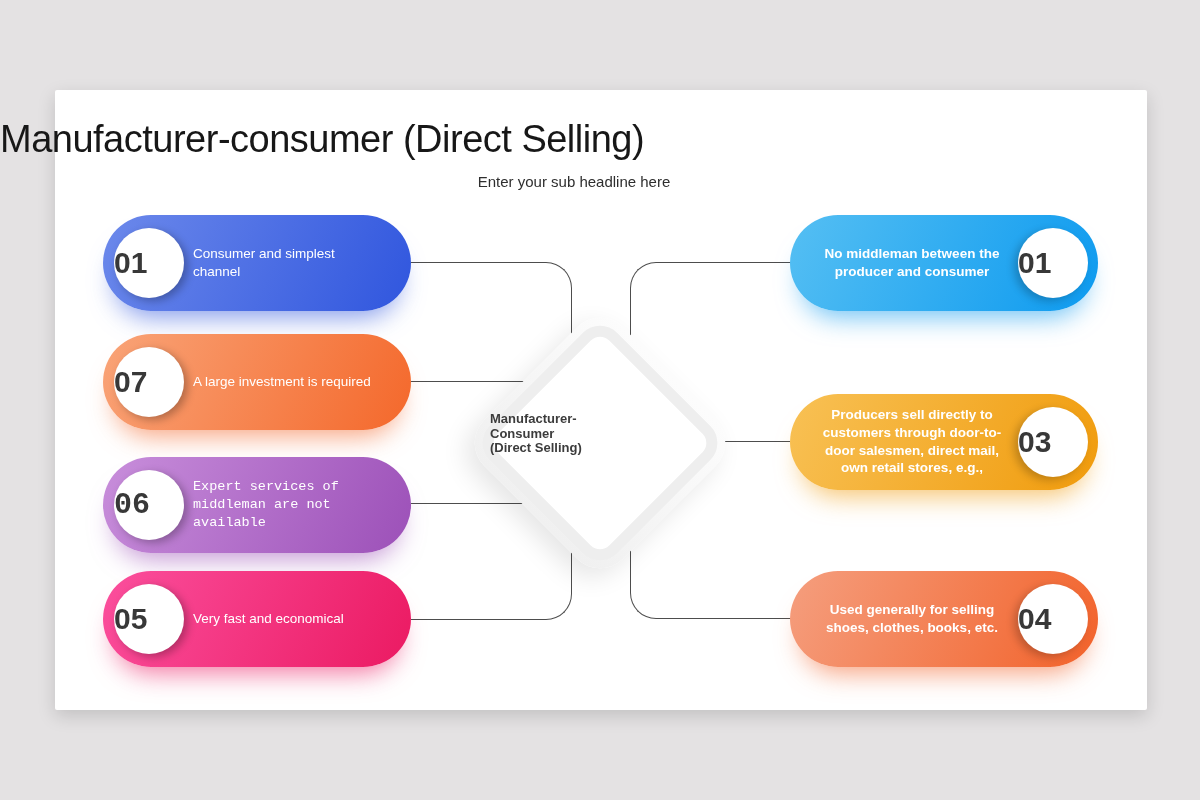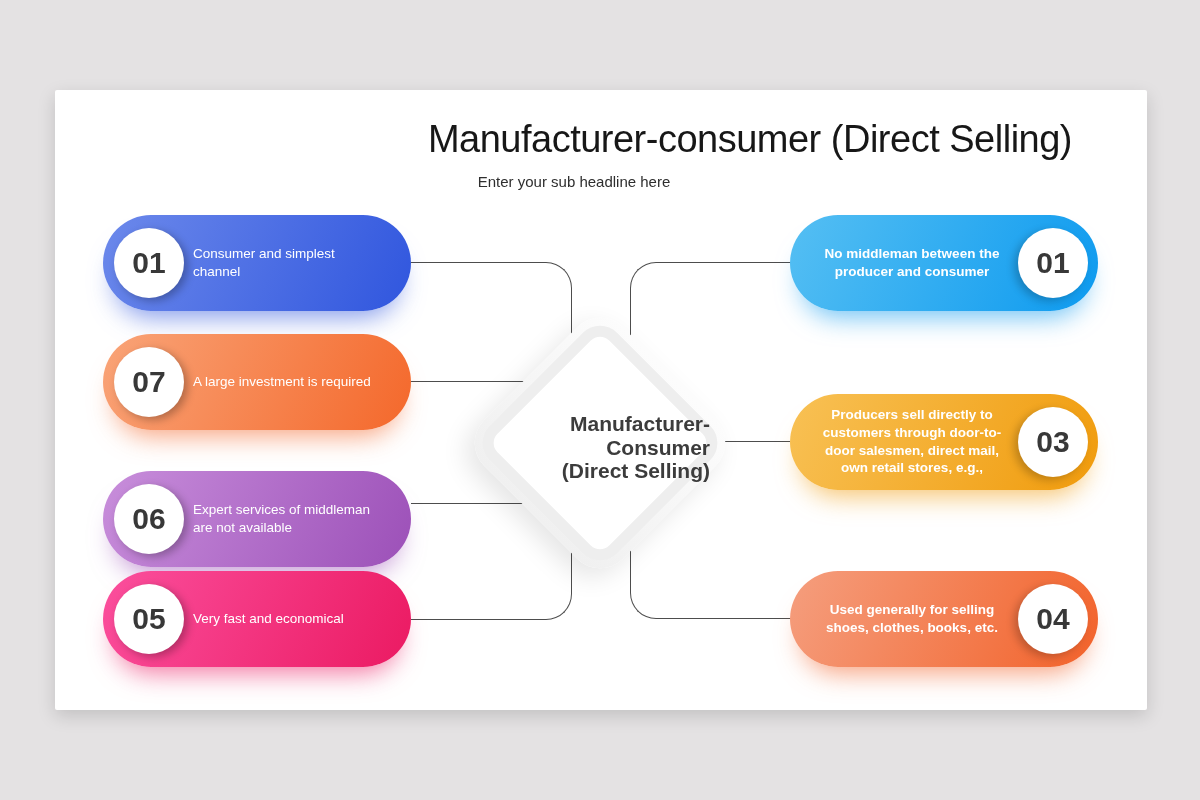--- a/index.html
+++ b/index.html
@@ -1,47 +1,47 @@
 <!DOCTYPE html>
 <html><head>
 <meta charset="utf-8">
 <style>
   html,body{margin:0;padding:0;background:#e4e2e3;font-family:"Liberation Sans",sans-serif;}
   .stage{position:relative;width:1200px;height:800px;background:#e4e2e3;overflow:hidden;}
   .card{position:absolute;left:55px;top:90px;width:1092px;height:620px;background:#ffffff;
         border-radius:2px;box-shadow:0 6px 18px rgba(0,0,0,0.15);}
-  .title{position:absolute;left:0;top:118px;width:1072px;text-align:right;
+  .title{position:absolute;left:0;top:118px;width:1072px;text-align:left;
          font-size:38px;color:#171717;letter-spacing:-0.5px;z-index:4;}
   .subtitle{position:absolute;left:0;top:173px;width:1148px;text-align:center;
             font-size:15px;color:#2e2e2e;z-index:4;}
 
   
   .conn{position:absolute;z-index:1;}
   .conn.h{border-top:1.5px solid #4d4d4d;}
   .conn.tr{border-top:1.5px solid #4d4d4d;border-right:1.5px solid #4d4d4d;border-top-right-radius:26px;}
   .conn.br{border-bottom:1.5px solid #4d4d4d;border-right:1.5px solid #4d4d4d;border-bottom-right-radius:26px;}
   .conn.tl{border-top:1.5px solid #4d4d4d;border-left:1.5px solid #4d4d4d;border-top-left-radius:26px;}
   .conn.bl{border-bottom:1.5px solid #4d4d4d;border-left:1.5px solid #4d4d4d;border-bottom-left-radius:26px;}
 
   
   .diamond-outer{position:absolute;left:502px;top:345px;width:196px;height:196px;
     transform:rotate(45deg);border-radius:32px;z-index:2;
     background:linear-gradient(180deg,#fcfcfc,#f0f0f0);
     box-shadow:0 12px 26px rgba(0,0,0,0.10);}
   .diamond-inner{position:absolute;left:8px;top:8px;right:8px;bottom:8px;
     background:#ffffff;border:11px solid #eeeeee;border-radius:24px;}
-  .diamond-label{position:absolute;left:490px;top:412px;width:220px;text-align:right;
-    font-size:21px;font-weight:bold;color:#3c3c3c;line-height:1.12;z-index:3;}
+  .diamond-label{position:absolute;left:490px;top:412px;width:220px;text-align:left;
+    font-size:13px;font-weight:bold;color:#3c3c3c;line-height:1.12;z-index:3;}
 
   
   .pill{position:absolute;width:308px;height:96px;border-radius:48px;z-index:3;}
   .pill.lft{left:103px;}
   .pill.rgt{left:790px;}
   .num-circle{position:absolute;top:13px;width:70px;height:70px;border-radius:50%;
-    background:#ffffff;display:flex;align-items:center;justify-content:center;
+    background:#ffffff;display:flex;align-items:center;
     font-size:30px;font-weight:bold;color:#383838;}
   .pill.lft .num-circle{left:11px;box-shadow:4px 3px 9px rgba(0,0,0,0.28);}
   .pill.rgt .num-circle{right:10px;box-shadow:-4px 3px 9px rgba(0,0,0,0.22);}
   .pill-text{position:absolute;top:50%;transform:translateY(-50%);
     color:#ffffff;font-size:13.5px;line-height:1.32;}
   .pill.lft .pill-text{left:90px;right:26px;text-align:left;}
   .pill.rgt .pill-text{left:26px;right:90px;text-align:center;font-weight:bold;}
 </style>
 </head>
 <body>
@@ -72,21 +72,21 @@
       <span>01</span>
     </div>
     <div class="pill-text">Consumer and simplest channel</div>
   </div>
   <div class="pill lft" style="top: 334px; background: linear-gradient(115deg, rgb(249, 164, 120), rgb(244, 104, 43)); box-shadow: rgba(244, 104, 43, 0.6) 0px 18px 26px -12px;">
     <div class="num-circle">
       <span>07</span>
     </div>
     <div class="pill-text">A large investment is required</div>
   </div>
-  <div class="pill lft" style="top: 471px; background: linear-gradient(115deg, rgb(200, 142, 219), rgb(156, 80, 184)); box-shadow: rgba(156, 80, 184, 0.6) 0px 18px 26px -12px;">
+  <div class="pill lft" style="top: 457px; background: linear-gradient(115deg, rgb(200, 142, 219), rgb(156, 80, 184)); box-shadow: rgba(156, 80, 184, 0.6) 0px 18px 26px -12px; font-family: Liberation Mono, monospace;">
     <div class="num-circle">
       <span>06</span>
     </div>
     <div class="pill-text">Expert services of middleman are not available</div>
   </div>
   <div class="pill lft" style="top: 571px; background: linear-gradient(115deg, rgb(251, 79, 157), rgb(235, 26, 98)); box-shadow: rgba(235, 26, 98, 0.6) 0px 18px 26px -12px;">
     <div class="num-circle">
       <span>05</span>
     </div>
     <div class="pill-text">Very fast and economical</div>

